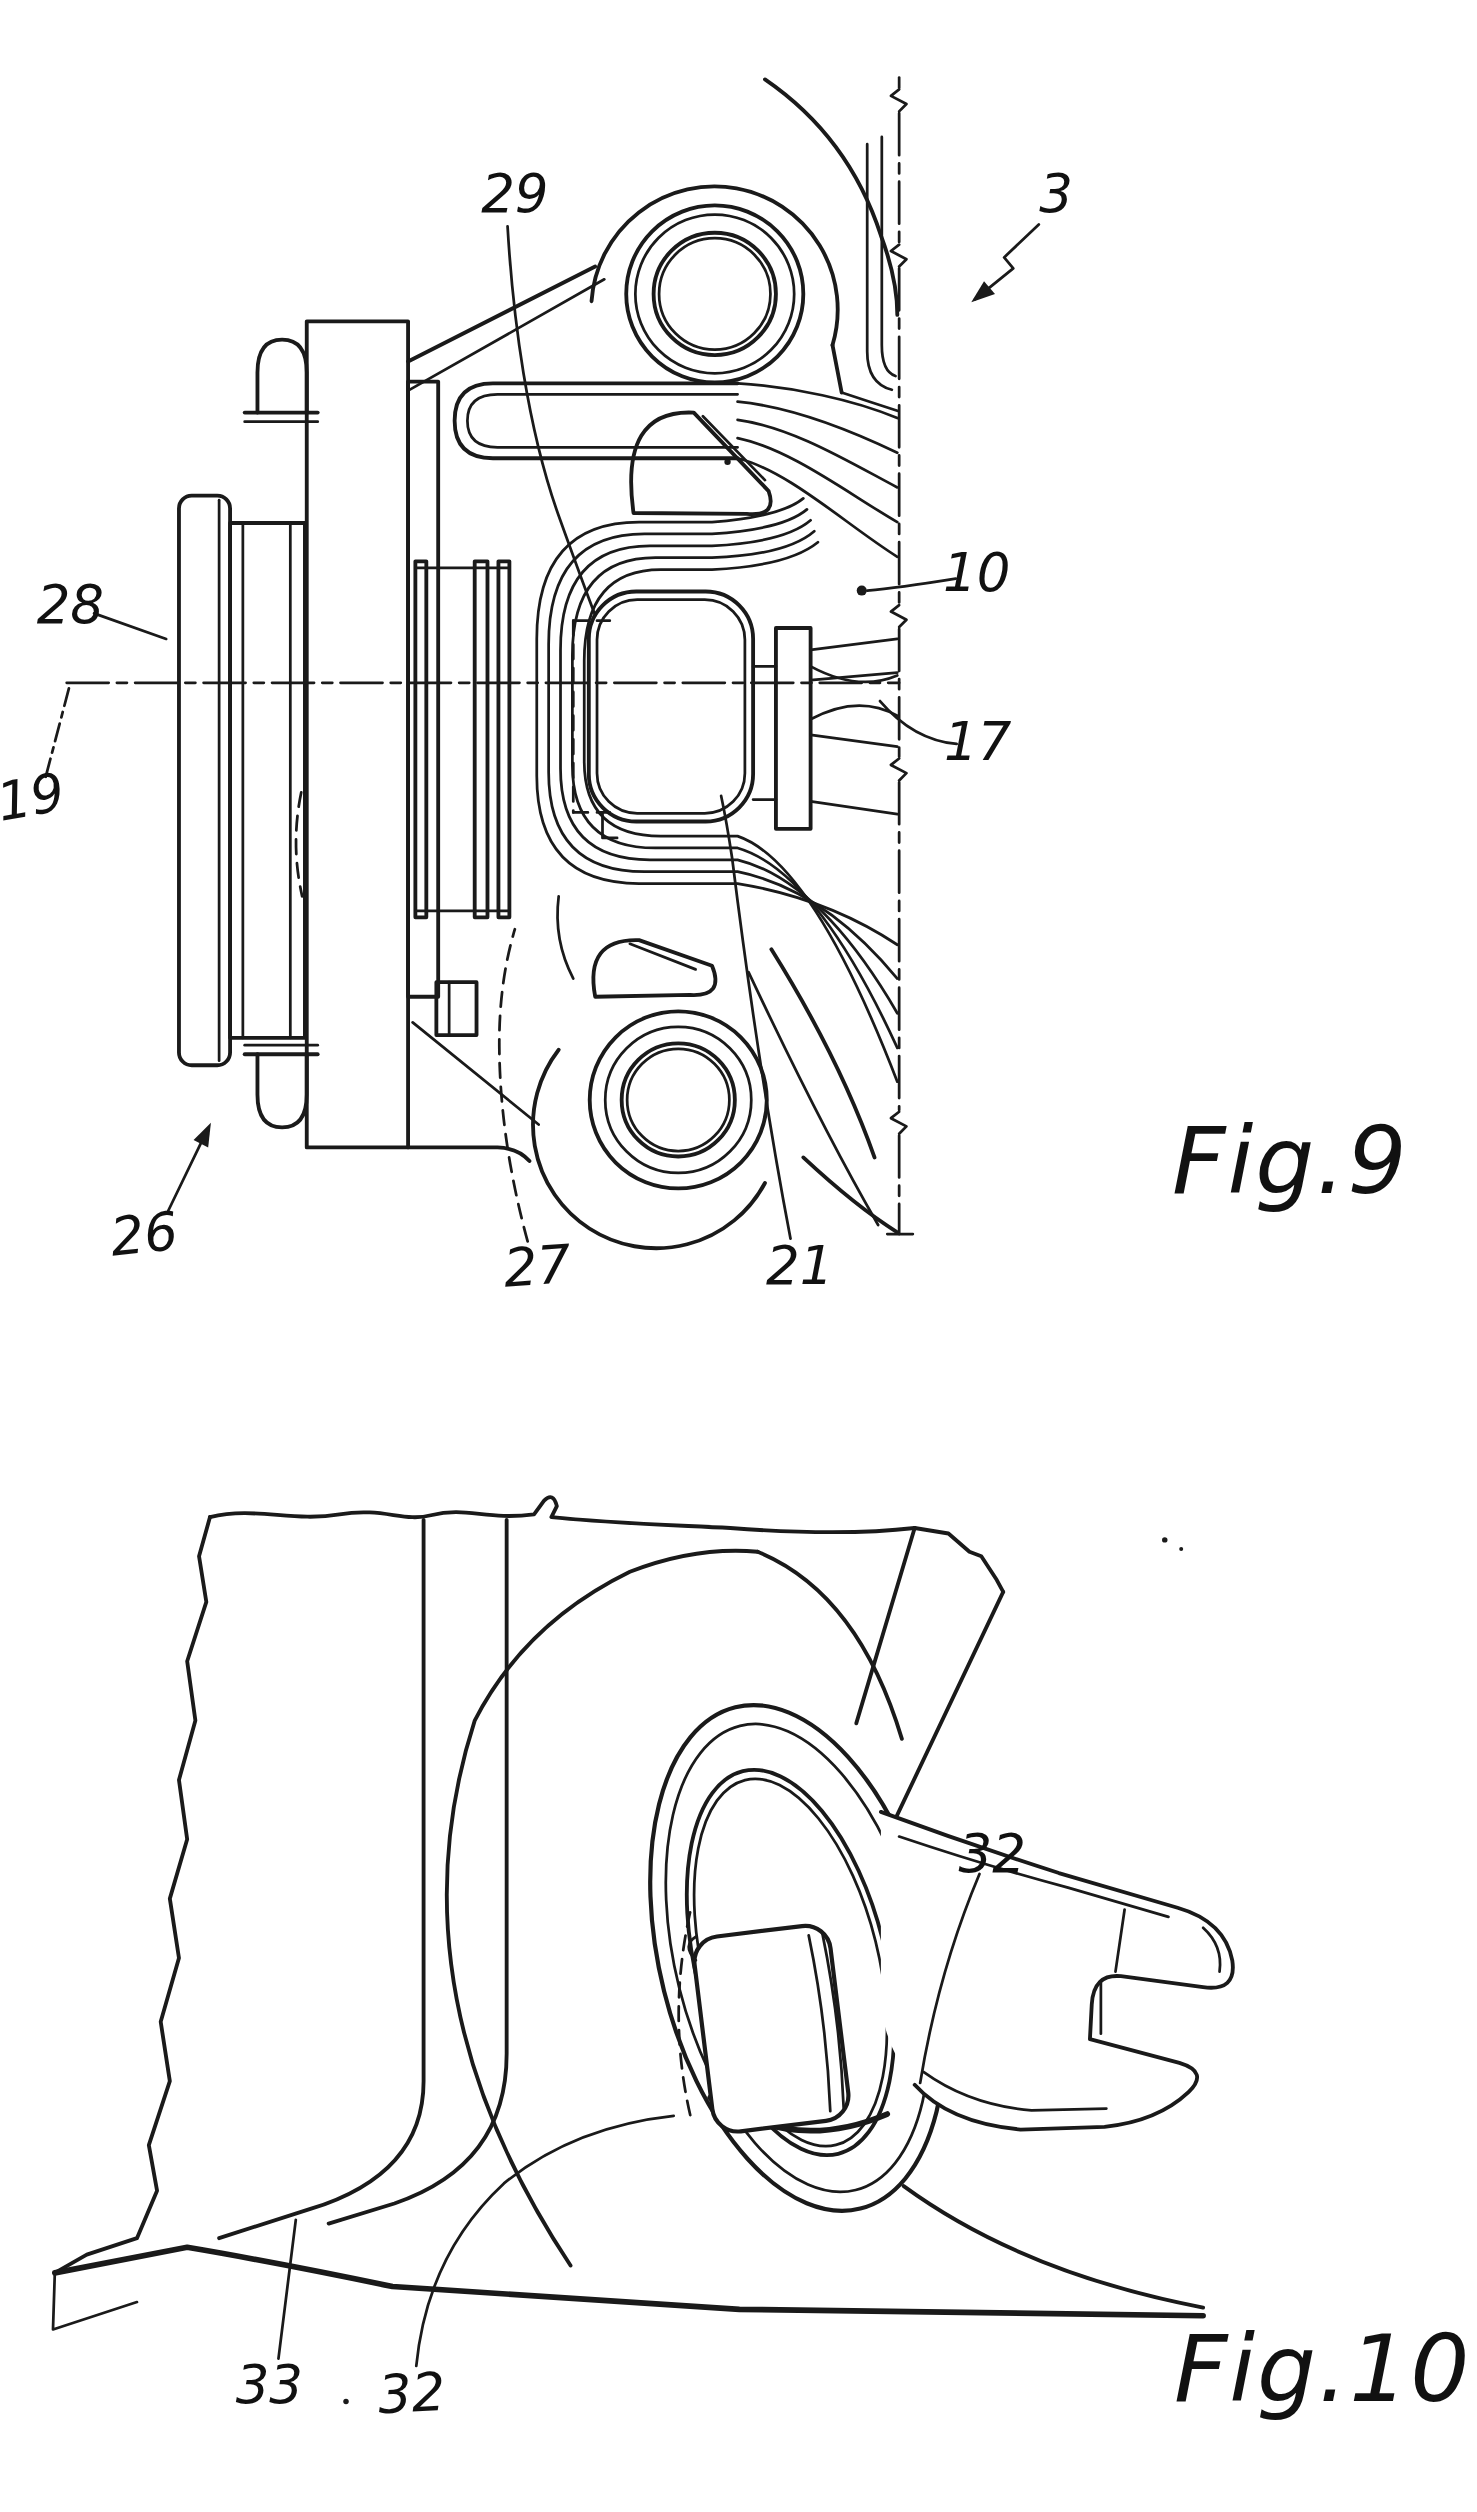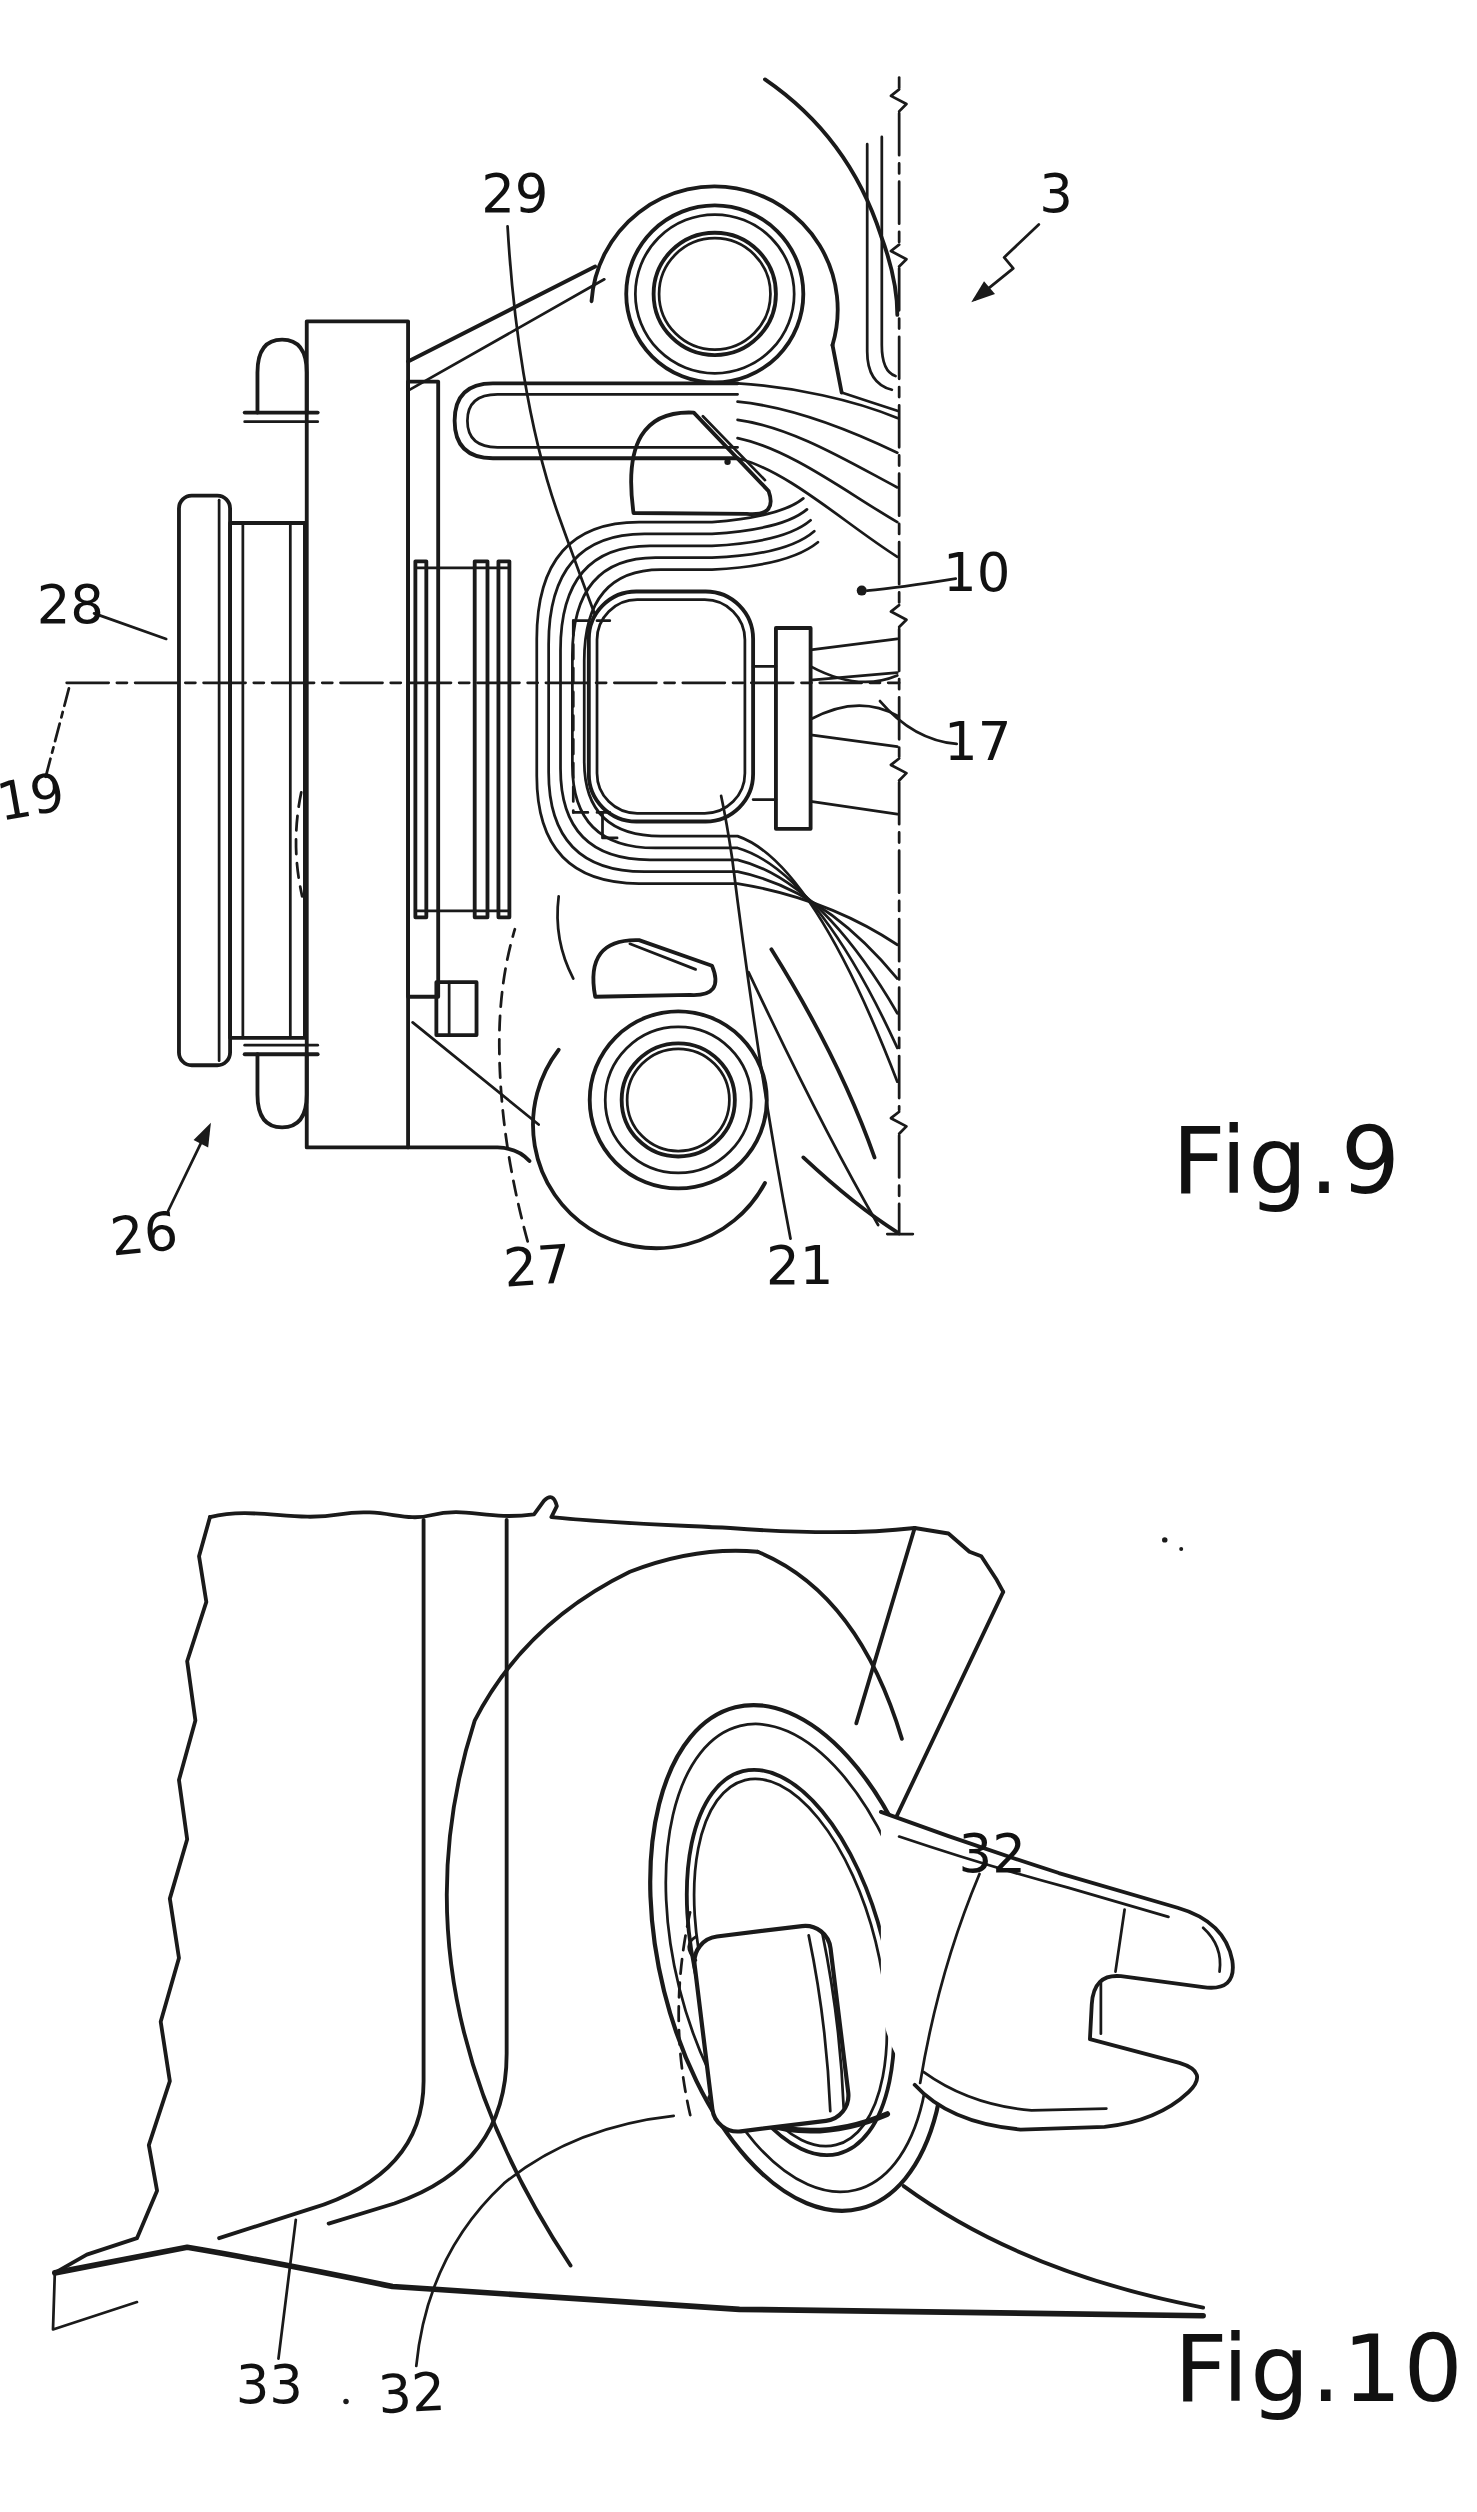--- a/index.html
+++ b/index.html
@@ -1,17 +1,17 @@
 <!DOCTYPE html>
 <html style="font-size:14.6px"><head>
 <meta charset="utf-8">
 <style>
   html,body{margin:0;padding:0;background:#fff;}
   body{width:1477px;height:2512px;position:relative;font-family:"DejaVu Sans",sans-serif;}
-  #sheet{position:absolute;left:0;top:0;width:1477px;height:2512px;background:#fff;}
+  #sheet{position:absolute;left:0;top:0;width:1477px;height:2512px;background:#fff;font-style:italic;}
   svg{display:block}
   .ink{stroke:#1a1a1a;fill:none;stroke-width:4.2;stroke-linecap:round;stroke-linejoin:round;}
   .thin{stroke-width:3;}
   .thick{stroke-width:6.2;}
   .whitefill{fill:#ffffff;}
   .dash{stroke-dasharray:16 10;}
   .dashdot{stroke-dasharray:46 9 11 9;}
   .dashdot-s{stroke-dasharray:20 7 6 7;}
   .lbl{fill:#111;stroke:none;font-family:"DejaVu Sans",sans-serif;font-size:58px;}
   .cap{fill:#111;stroke:none;font-family:"DejaVu Sans",sans-serif;font-size:102px;letter-spacing:2px;}

